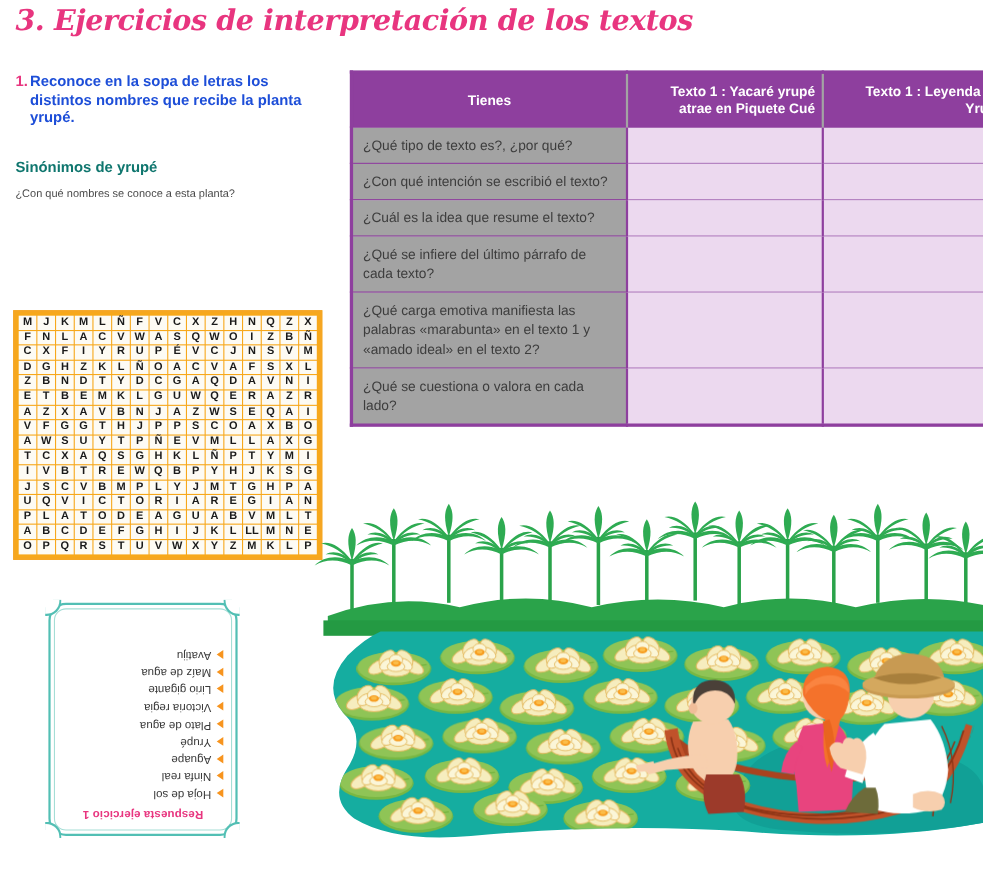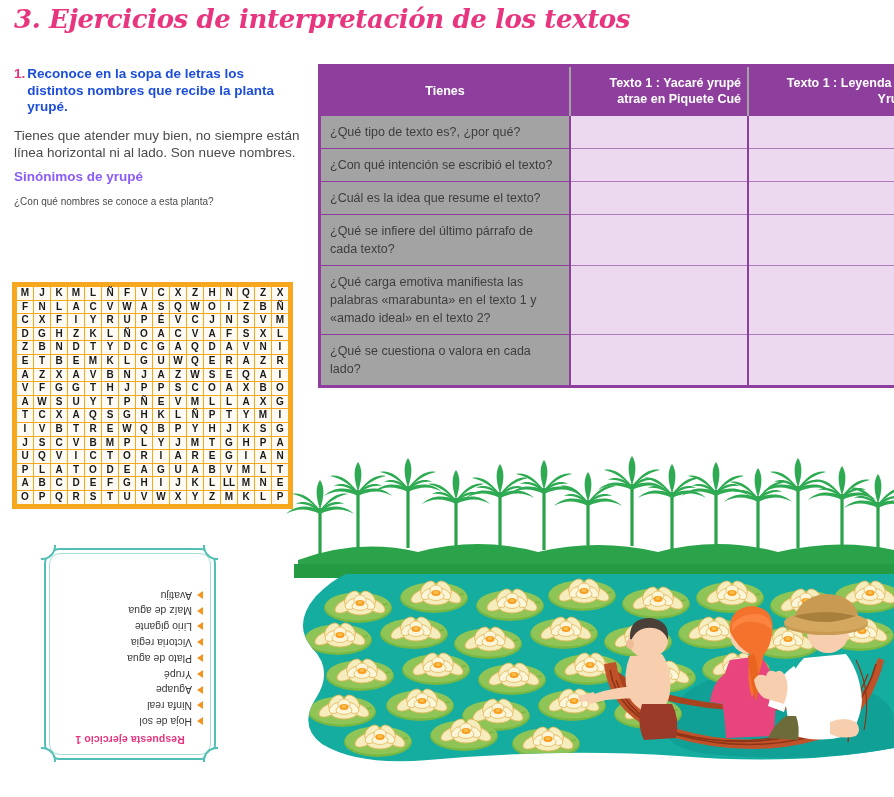--- a/index.html
+++ b/index.html
@@ -20,21 +20,21 @@
     font-size:26px;letter-spacing:-0.4px;
     color:#e8357f;white-space:nowrap;
   }
 
   
   #left-col{position:absolute;left:14px;top:66px;width:288px;}
   .task-row{display:flex;align-items:flex-start;}
   .task-num{color:#e8357f;font-weight:bold;font-size:13.5px;line-height:16.5px;margin-right:2px;}
   .task-text{font-weight:bold;font-size:13.5px;line-height:16.5px;color:#1d4ed8;}
   .para{font-size:13.5px;line-height:17.5px;color:#4a4a4a;margin-top:11px;}
-  .sub-head{font-weight:bold;font-size:13.5px;color:#8b5cf6;margin-top:7px;}
+  .sub-head{font-weight:bold;font-size:13.5px;color:#0f766e;margin-top:28px;}
   .q-text{font-size:10px;line-height:17.5px;color:#4a4a4a;margin-top:9px;}
 
   
   #wordsearch{
     position:absolute;left:12px;top:282px;
     border:2px solid #f5a623;background:#f7a81b;
     padding:2px;box-sizing:border-box;
   }
   table.ws{border-collapse:separate;border-spacing:1px;background:#f7a81b;}
   table.ws td{
@@ -138,21 +138,20 @@
 
 <div class="page">
 
   <div id="page-title">3. Ejercicios de interpretación de los textos</div>
 
   <div id="left-col">
     <div class="task-row">
       <span class="task-num">1.</span>
       <span class="task-text">Reconoce en la sopa de letras  los distintos nombres que recibe la planta yrupé.</span>
     </div>
-    <div class="para">Tienes que atender muy bien, no siempre están línea horizontal ni al lado. Son nueve nombres.</div>
     <div class="sub-head">Sinónimos de yrupé</div>
     <div class="q-text">¿Con qué nombres se conoce a esta planta?</div>
   </div>
 
   <div id="wordsearch">
     <table class="ws">
         <tbody id="ws-body">
           <tr>
             <td>M</td>
             <td>J</td>

